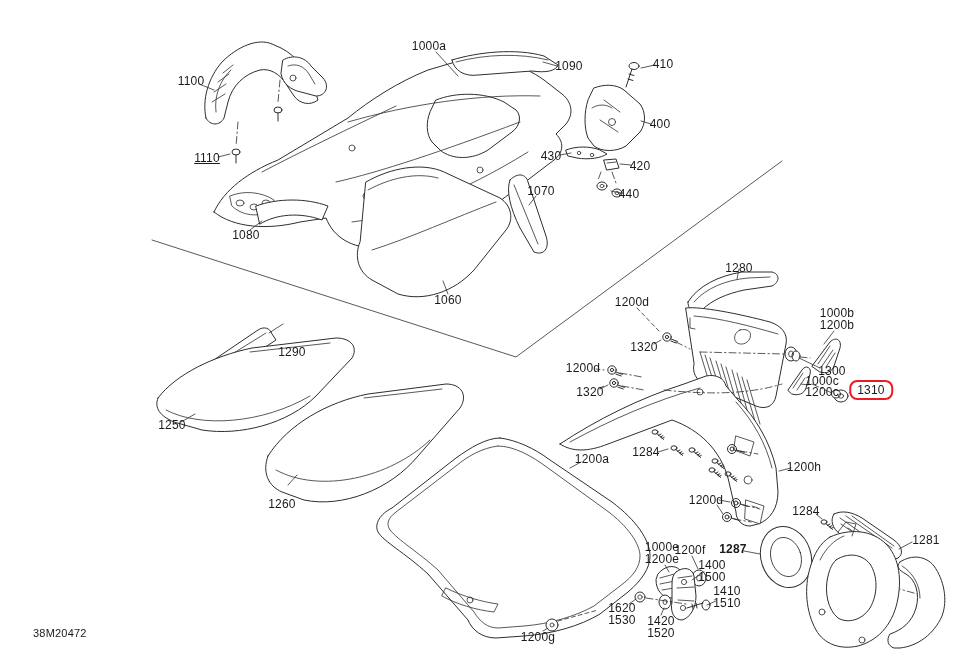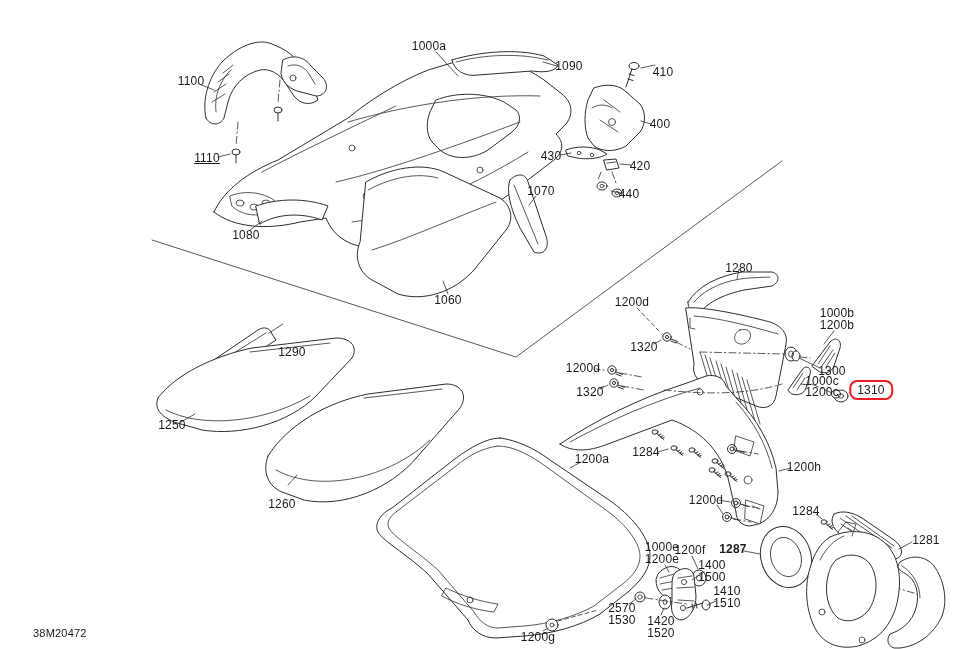--- a/index.html
+++ b/index.html
@@ -351,21 +351,21 @@
       <path class="ldr" d="M661,615 L664,608"></path>
       <path class="ldr" d="M543,631 L548,628"></path>
     </g>
   </svg>
 
   <div id="labels-layer">
       <div class="part-label" style="left: 191px; top: 81px;">1100</div>
       <div class="part-label" style="left: 207px; top: 158px; text-decoration: underline;">1110</div>
       <div class="part-label" style="left: 429px; top: 46px;">1000a</div>
       <div class="part-label" style="left: 569px; top: 66px;">1090</div>
-      <div class="part-label" style="left: 663px; top: 64px; margin-top: 8px;">410</div>
+      <div class="part-label" style="left: 663px; top: 64px;">410</div>
       <div class="part-label" style="left: 660px; top: 124px;">400</div>
       <div class="part-label" style="left: 551px; top: 156px;">430</div>
       <div class="part-label" style="left: 640px; top: 166px;">420</div>
       <div class="part-label" style="left: 629px; top: 194px;">440</div>
       <div class="part-label" style="left: 541px; top: 191px;">1070</div>
       <div class="part-label" style="left: 246px; top: 235px;">1080</div>
       <div class="part-label" style="left: 448px; top: 300px;">1060</div>
       <div class="part-label" style="left: 292px; top: 321px; margin-top: 31px;">1290</div>
       <div class="part-label" style="left: 172px; top: 425px;">1250</div>
       <div class="part-label" style="left: 282px; top: 504px;">1260</div>
@@ -387,21 +387,21 @@
       <div class="part-label" style="left: 806px; top: 511px;">1284</div>
       <div class="part-label" style="left: 926px; top: 540px;">1281</div>
       <div class="part-label" style="left: 733px; top: 549px; font-weight: bold;">1287</div>
       <div class="part-label" style="left: 662px; top: 547px;">1000e</div>
       <div class="part-label" style="left: 662px; top: 559px;">1200e</div>
       <div class="part-label" style="left: 690px; top: 550px;">1200f</div>
       <div class="part-label" style="left: 712px; top: 565px;">1400</div>
       <div class="part-label" style="left: 712px; top: 577px;">1500</div>
       <div class="part-label" style="left: 727px; top: 591px;">1410</div>
       <div class="part-label" style="left: 727px; top: 603px;">1510</div>
-      <div class="part-label" style="left: 622px; top: 608px;">2570</div>
+      <div class="part-label" style="left: 622px; top: 608px;">1620</div>
       <div class="part-label" style="left: 622px; top: 620px;">1530</div>
       <div class="part-label" style="left: 661px; top: 621px;">1420</div>
       <div class="part-label" style="left: 661px; top: 633px;">1520</div>
       <div class="part-label" style="left: 538px; top: 637px;">1200g</div>
     </div>
 
   <div class="sheet-code" id="sheet-code" style="left: 33px; top: 627px;">38M20472</div>
 </div>
 
 </body></html>

